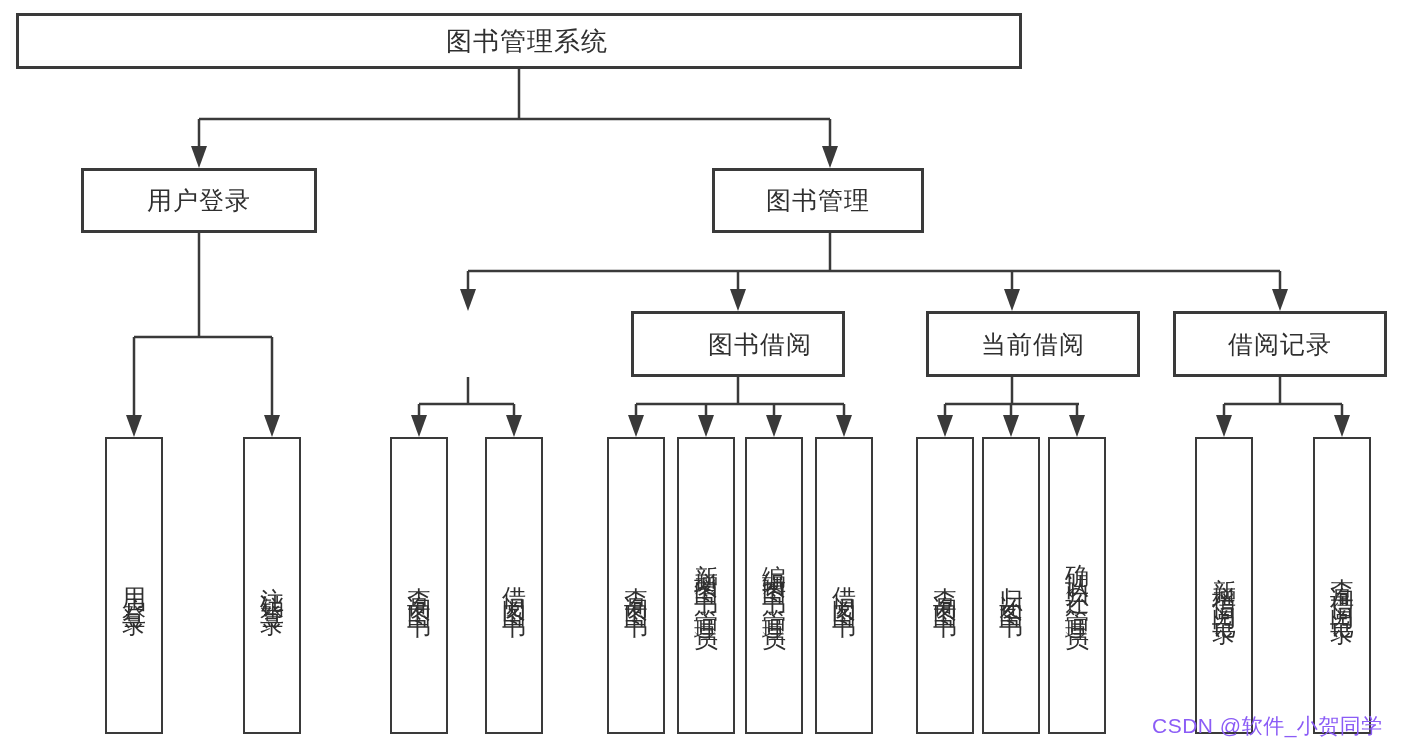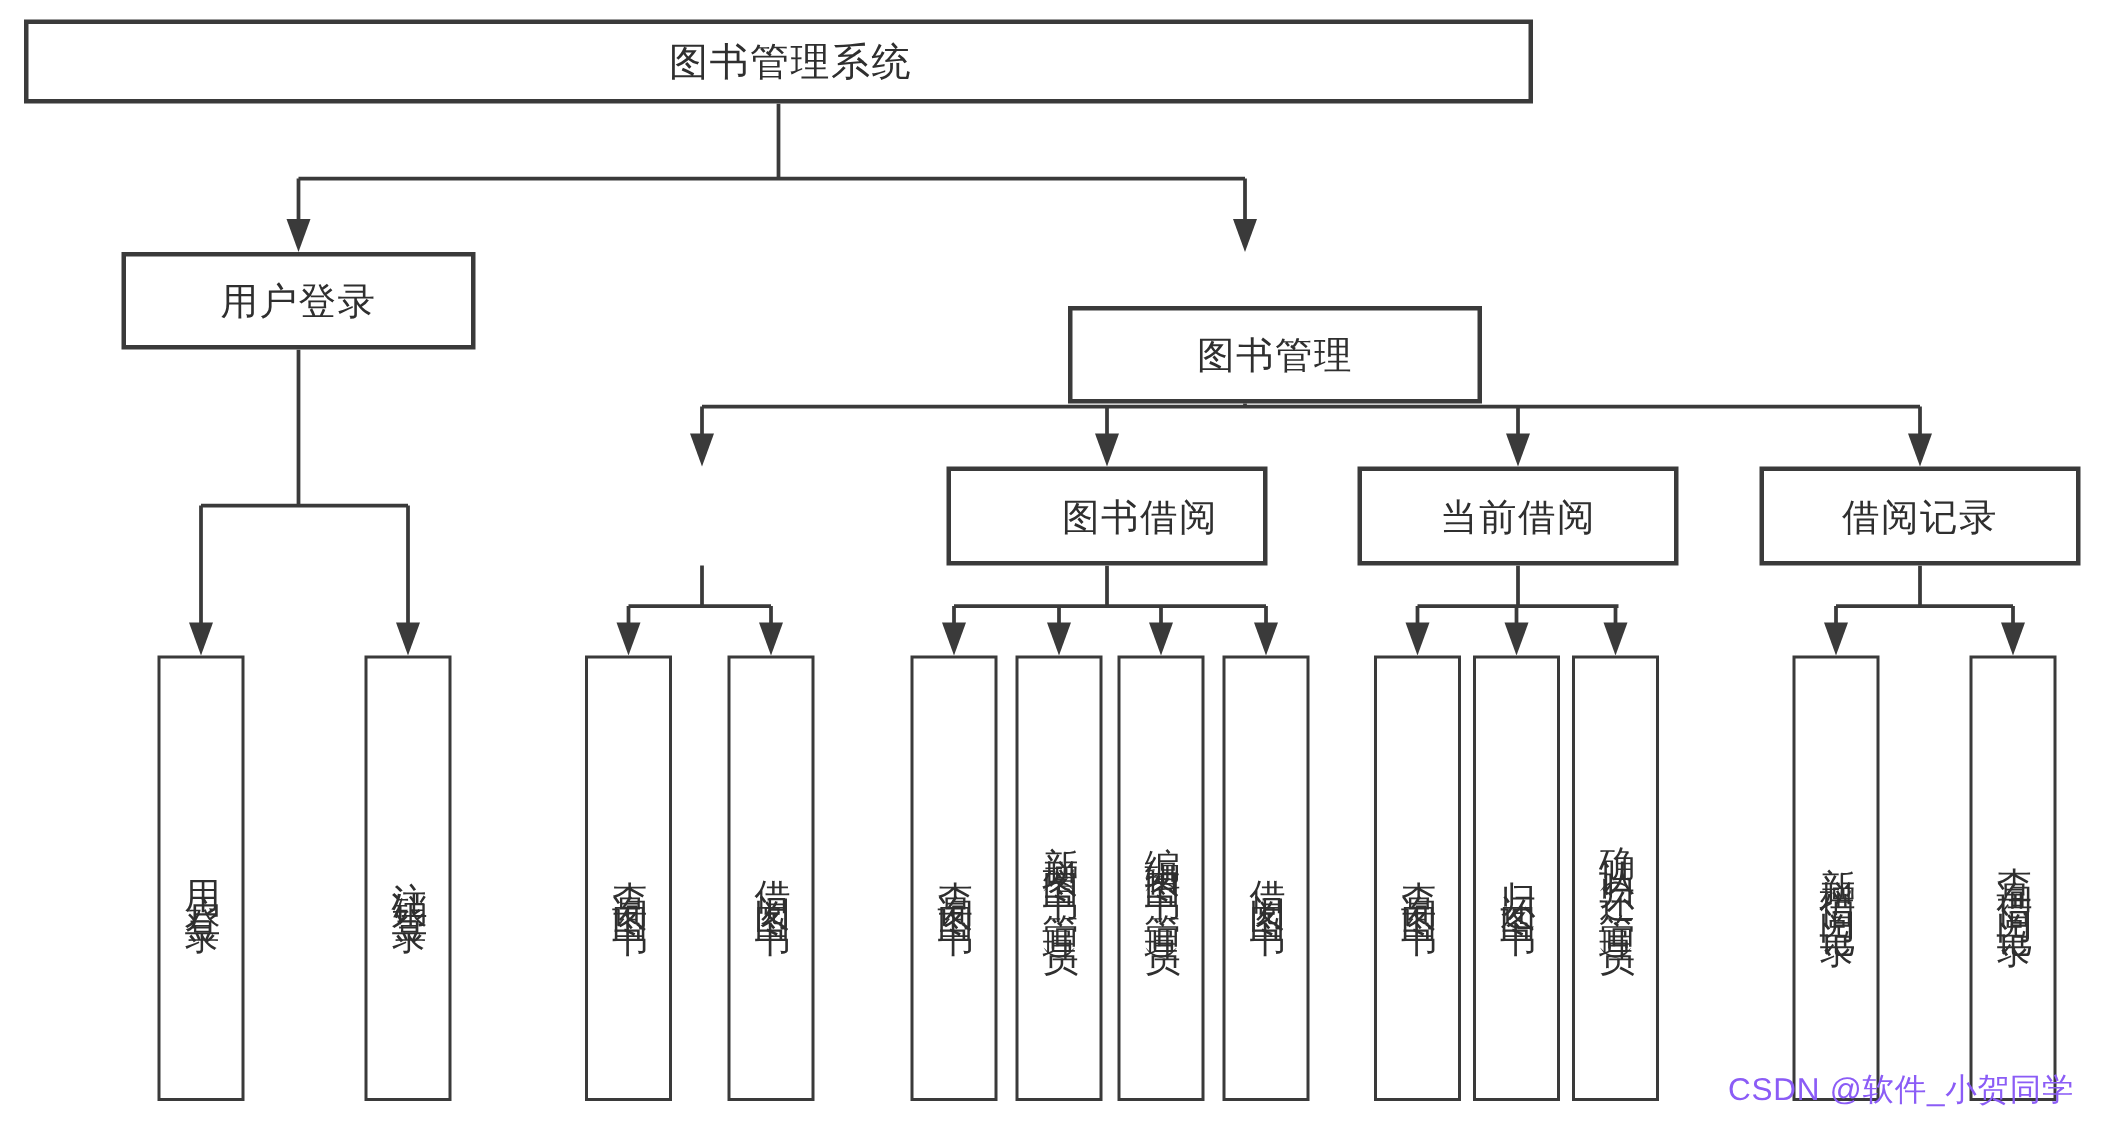--- a/index.html
+++ b/index.html
@@ -122,28 +122,28 @@
     </g>
   </svg>
 
   <div class="node hnode root" style="left:16px;top:13px;width:1006px;height:56px;">
     <span>图书管理系统</span>
   </div>
 
   <div class="node hnode" style="left:81px;top:168px;width:236px;height:65px;">
     <span>用户登录</span>
   </div>
-  <div class="node hnode" style="left:712px;top:168px;width:276px;height:65px;margin-top:36px;">
+  <div class="node hnode" style="left:712px;top:168px;width:212px;height:65px;">
     <span>图书管理</span>
   </div>
 
   <div class="node hnode" style="left:631px;top:311px;width:214px;height:66px;padding-left:44px;">
     <span>图书借阅</span>
   </div>
-  <div class="node hnode" style="left:905px;top:311px;width:214px;height:66px;">
+  <div class="node hnode" style="left:926px;top:311px;width:214px;height:66px;">
     <span>当前借阅</span>
   </div>
   <div class="node hnode" style="left:1173px;top:311px;width:214px;height:66px;">
     <span>借阅记录</span>
   </div>
 
   <div class="node vnode" style="left:105px;">
     <span class="vtext">用户登录</span>
   </div>
   <div class="node vnode" style="left:243px;">

